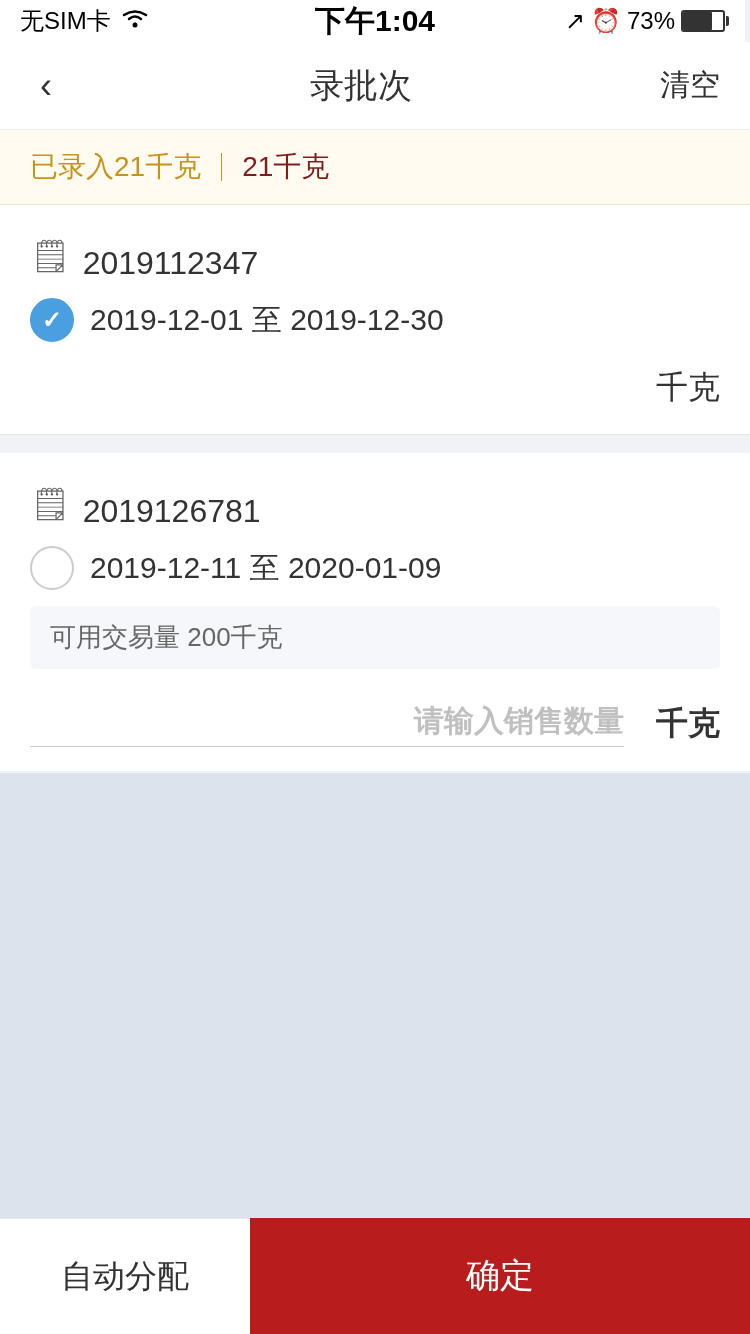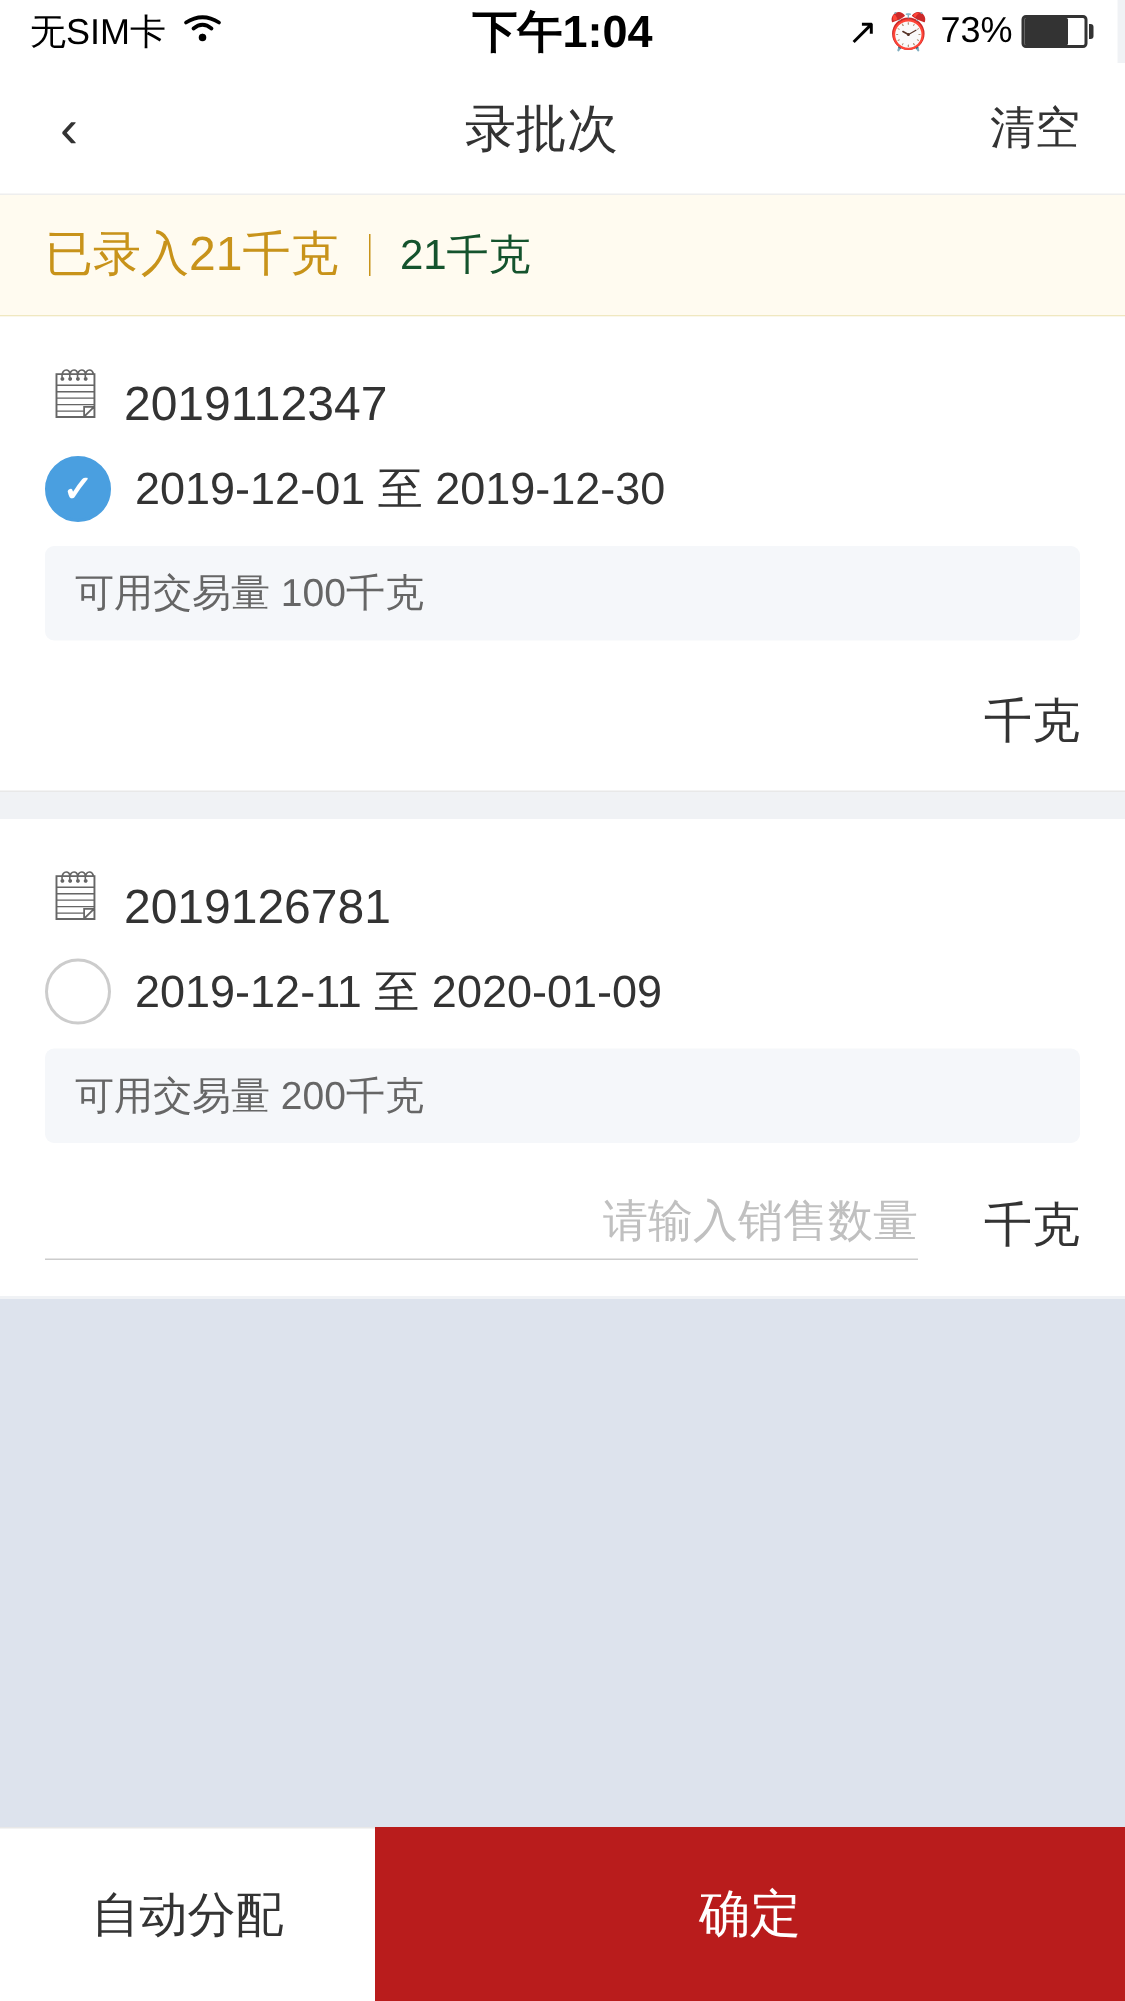--- a/index.html
+++ b/index.html
@@ -103,31 +103,31 @@
     .info-banner {
       width: 750px;
       background: #fffbf0;
       padding: 18px 30px;
       display: flex;
       align-items: center;
       gap: 20px;
       border-bottom: 1px solid #f0e8c0;
     }
     .info-label {
-      font-size: 32px;
+      font-size: 28px;
       color: #c8931a;
     }
     .info-divider {
       width: 1px;
       height: 28px;
       background: #c8931a;
     }
     .info-value {
       font-size: 28px;
-      color: #14532d;
+      color: #7f1d1d;
     }
 
     
     .batch-item {
       background: #fff;
       margin-bottom: 2px;
     }
     .batch-header {
       display: flex;
       align-items: center;
@@ -208,22 +208,23 @@
       text-align: right;
       padding-bottom: 4px;
     }
 
     
     .qty-placeholder-row {
       display: flex;
       align-items: center;
       justify-content: flex-end;
       padding: 16px 30px 24px 30px;
-      gap: 28px;
-      background: #fff;
+      gap: 16px;
+      background: #fff;
+      font-weight: bold;
     }
     .qty-placeholder-text {
       font-size: 30px;
       color: #c0c0c0;
     }
     .qty-unit-2 {
       font-size: 32px;
       color: #333;
     }
 
@@ -309,21 +310,20 @@
 
   <div class="batch-item">
     <div class="batch-header">
       <span class="batch-icon">🗒</span>
       <span class="batch-id">2019112347</span>
     </div>
     <div class="batch-date-row">
       <div class="checkbox-circle checked"></div>
       <span class="batch-date">2019-12-01 至 2019-12-30</span>
     </div>
-    <div class="available-qty">可用交易量 100千克</div>
     <div class="qty-input-row">
       <span class="qty-unit">千克</span>
     </div>
   </div>
 
   <div style="height:16px; background:#f0f2f5;"></div>
 
   <div class="batch-item">
     <div class="batch-header">
       <span class="batch-icon">🗒</span>

